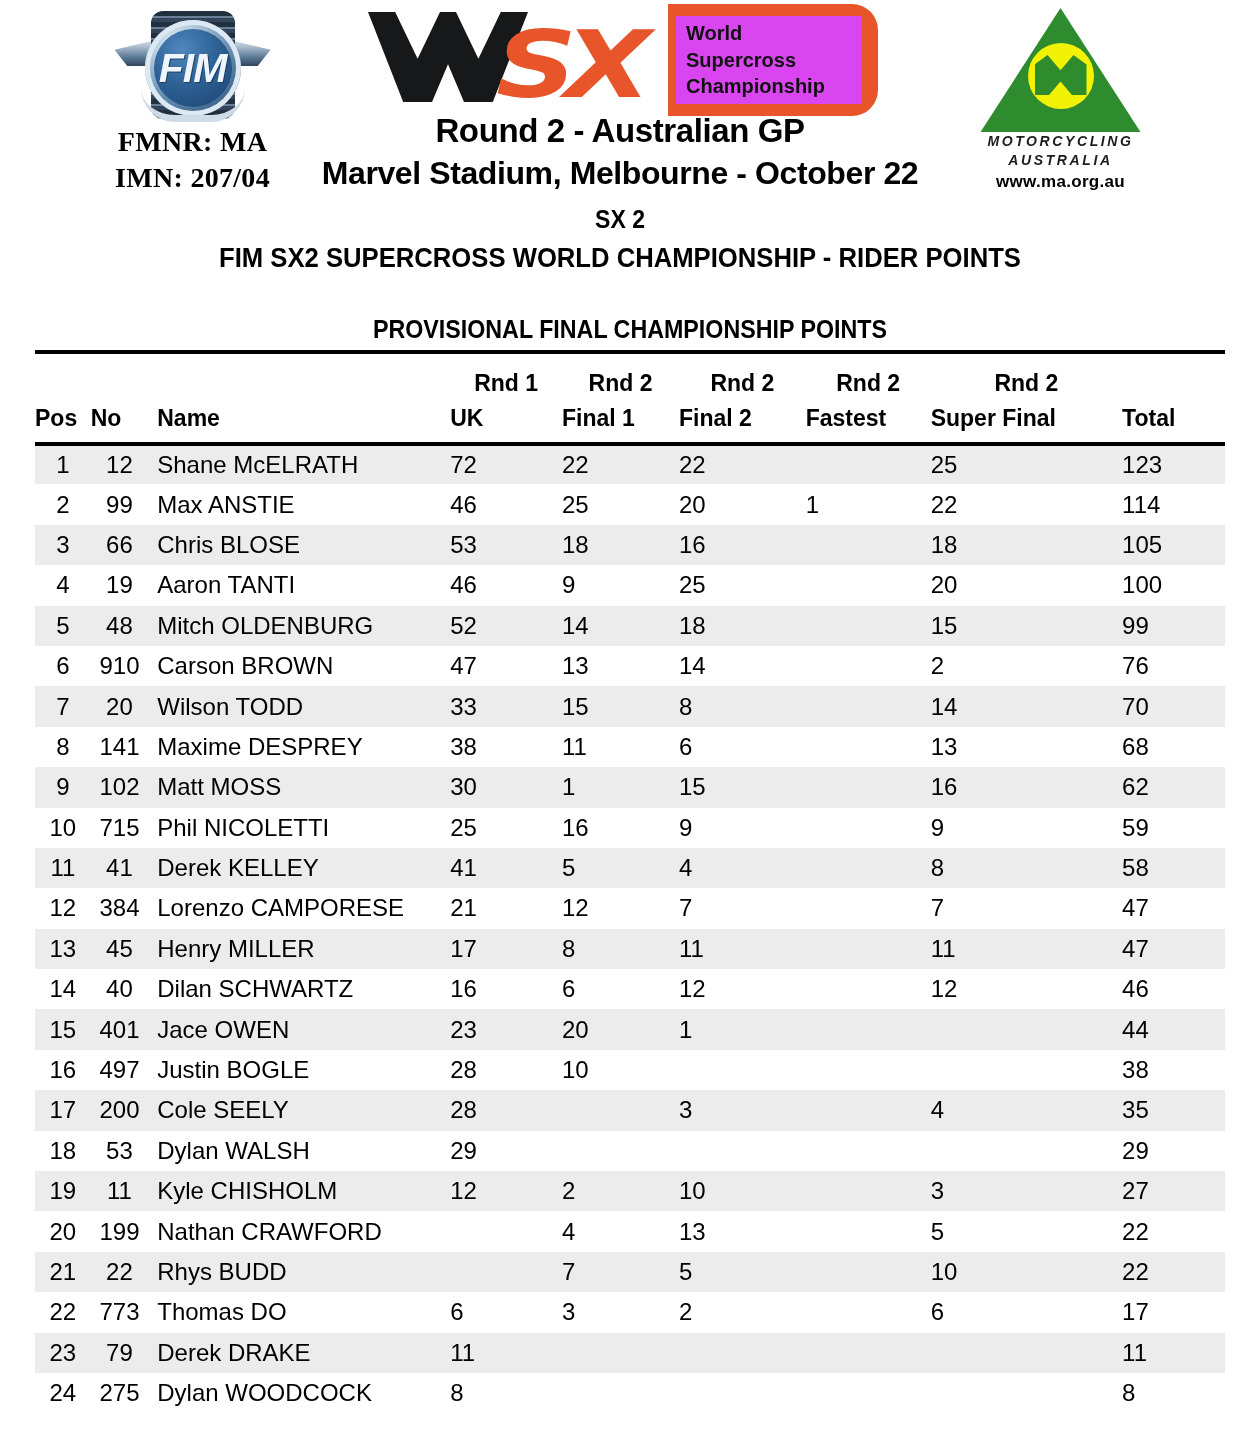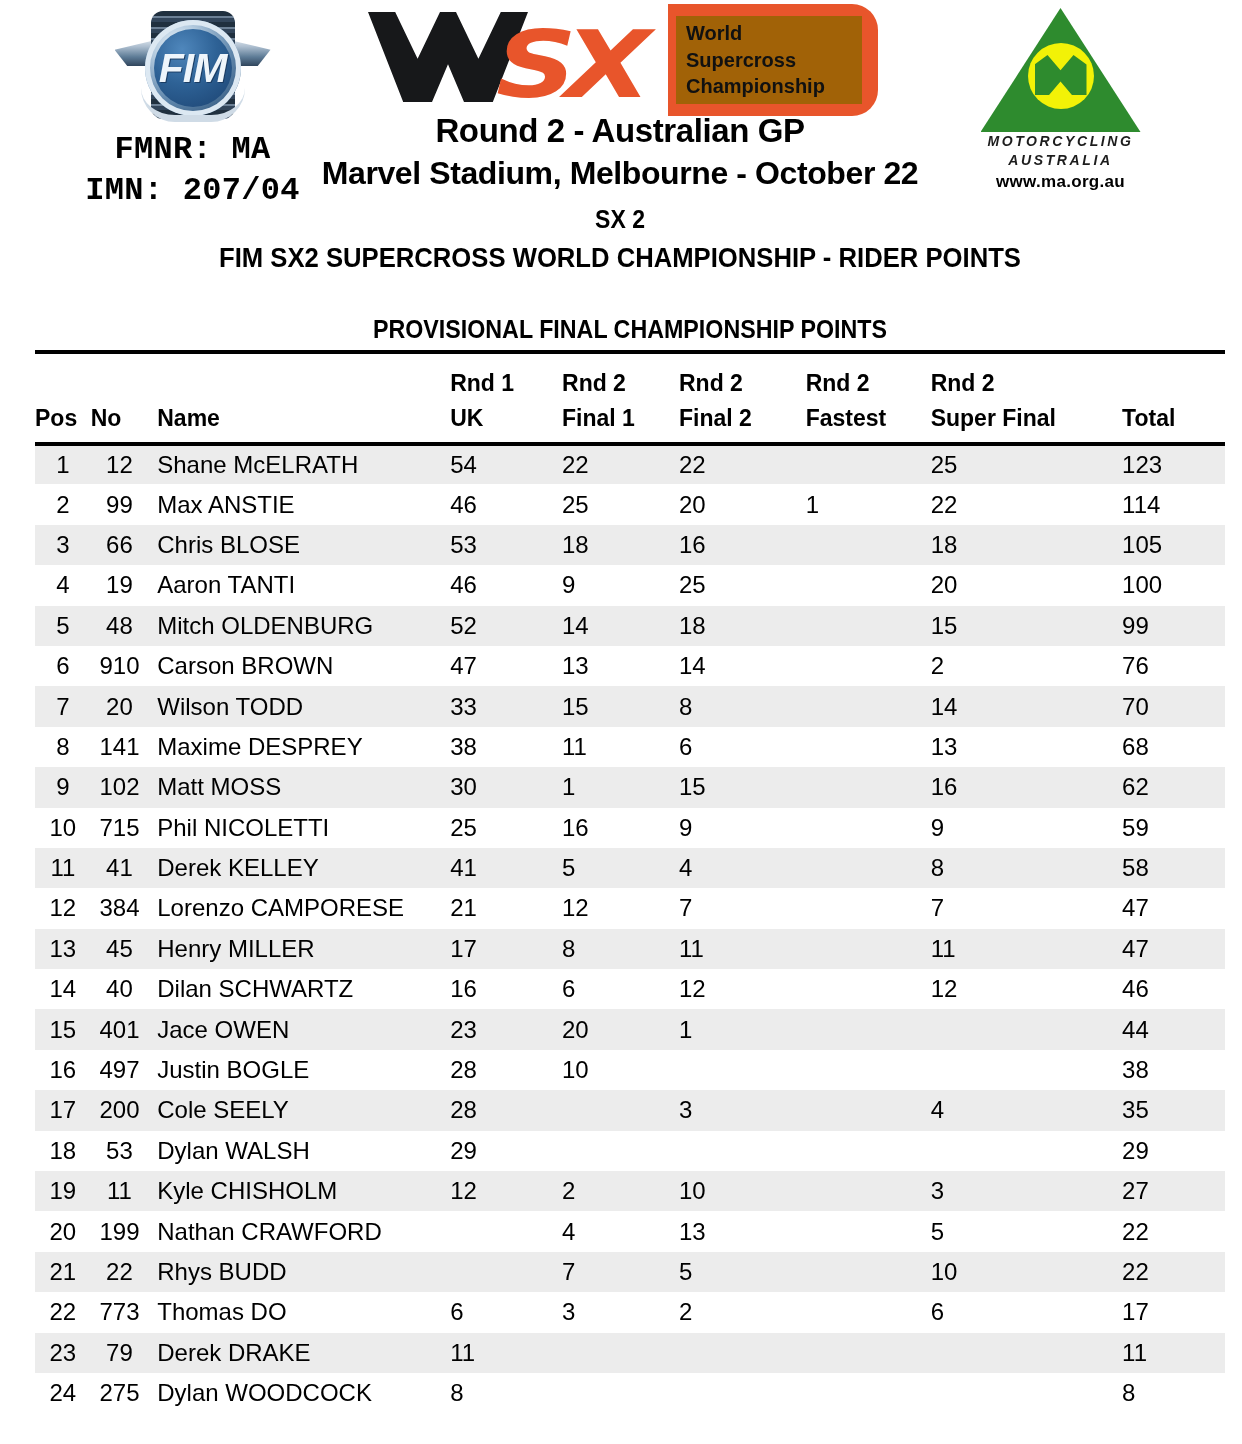--- a/index.html
+++ b/index.html
@@ -99,24 +99,23 @@
     position: absolute;
     left: 28px;
     bottom: 2px;
     width: 104px;
     height: 34px;
     border-bottom: 7px solid #cfdbe6;
     border-radius: 0 0 52px 52px;
     box-sizing: border-box;
   }
   .fim-meta {
-    margin-top: 6px;
-    font-family: Liberation Mono, monospace;
-    font-weight: bold;
-    font-size: 32px;
+    font-family: Liberation Serif, serif;
+    font-weight: bold;
+    font-size: 28px;
     line-height: 1.28;
     letter-spacing: 0.3px;
   }
 
   
   .wsx-logo {
     position: absolute;
     left: 368px;
     top: 4px;
     width: 510px;
@@ -157,21 +156,21 @@
     height: 112px;
     background: #e8552b;
     border-radius: 0 26px 26px 0;
   }
   .wsx-badge-inner {
     position: absolute;
     left: 8px;
     top: 12px;
     width: 186px;
     height: 88px;
-    background: #a16207;
+    background: #d946ef;
     display: flex;
     flex-direction: column;
     justify-content: center;
     padding-left: 10px;
     box-sizing: border-box;
   }
   .wsx-badge-inner span {
     font-family: "Liberation Sans", sans-serif;
     font-weight: bold;
     font-size: 20px;
@@ -300,21 +299,21 @@
   }
   table.points {
     width: 100%;
     border-collapse: collapse;
     font-family: "Liberation Sans", sans-serif;
   }
   table.points thead tr.rnd-row th {
     font-size: 23px;
     font-weight: bold;
     padding: 16px 0 4px 0;
-    text-align: left;
+    text-align: center;
     vertical-align: bottom;
     white-space: nowrap;
   }
   table.points thead tr.label-row th {
     font-size: 23px;
     font-weight: bold;
     padding: 4px 0 10px 0;
     text-align: left;
     vertical-align: bottom;
     white-space: nowrap;
@@ -426,21 +425,21 @@
         <th class="c-fast">Fastest</th>
         <th class="c-sf">Super Final</th>
         <th class="c-total">Total</th>
       </tr>
     </thead>
     <tbody id="points-body">
         <tr class="shaded">
           <td class="c-pos">1</td>
           <td class="c-no">12</td>
           <td class="c-name">Shane McELRATH</td>
-          <td class="c-uk">54</td>
+          <td class="c-uk">72</td>
           <td class="c-f1">22</td>
           <td class="c-f2">22</td>
           <td class="c-fast"></td>
           <td class="c-sf">25</td>
           <td class="c-total">123</td>
         </tr>
         <tr>
           <td class="c-pos">2</td>
           <td class="c-no">99</td>
           <td class="c-name">Max ANSTIE</td>

